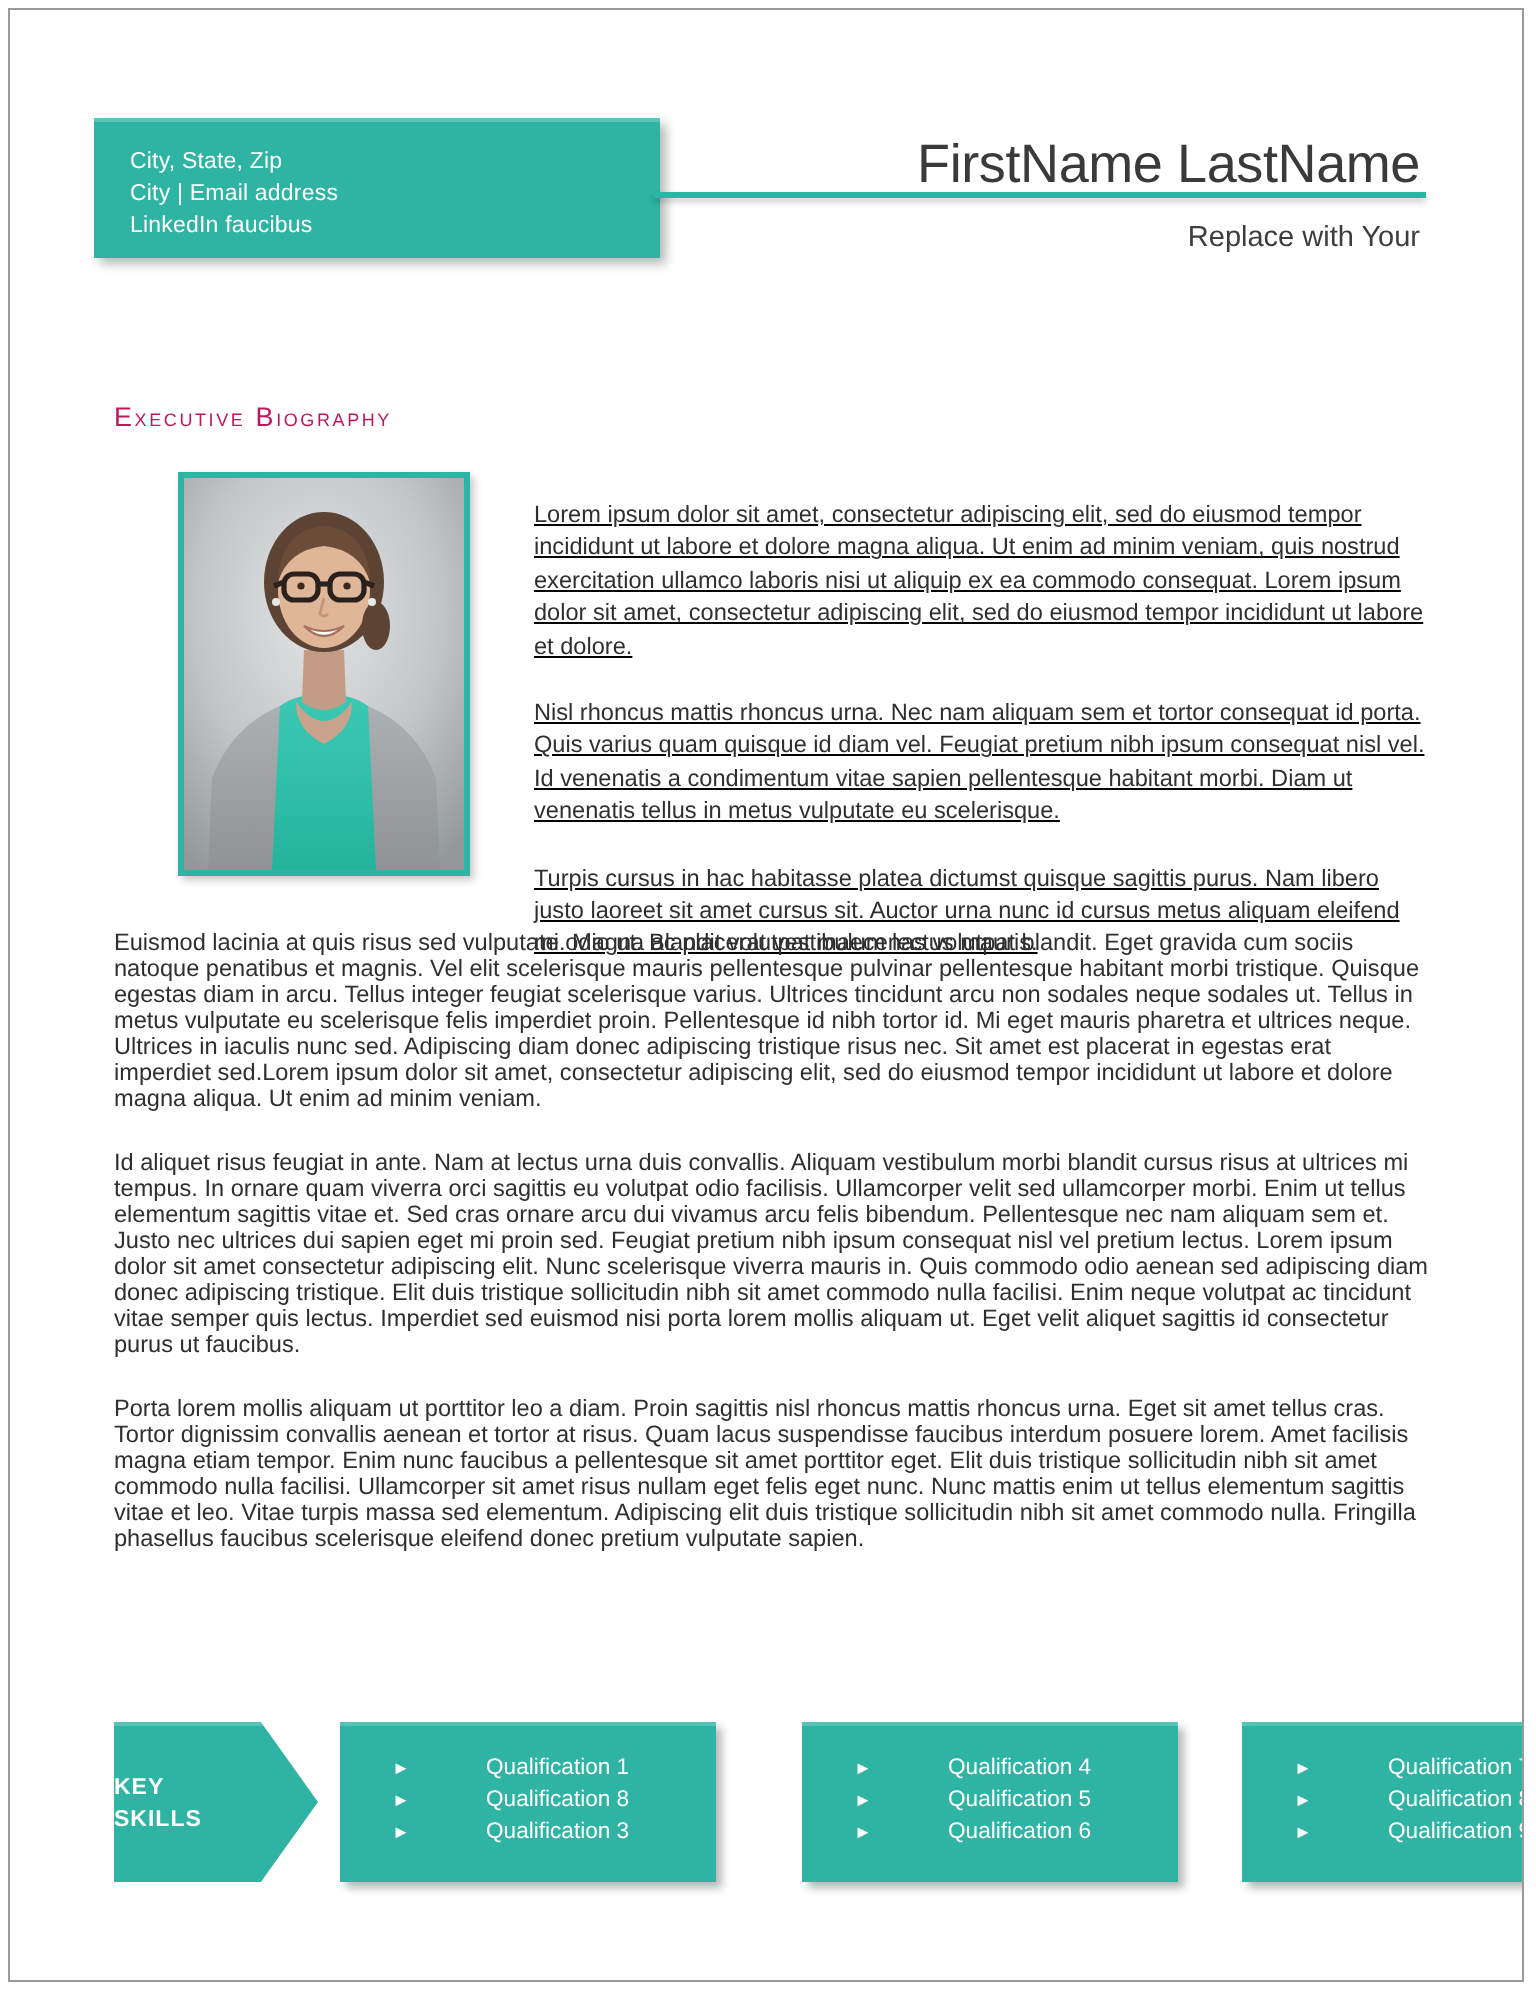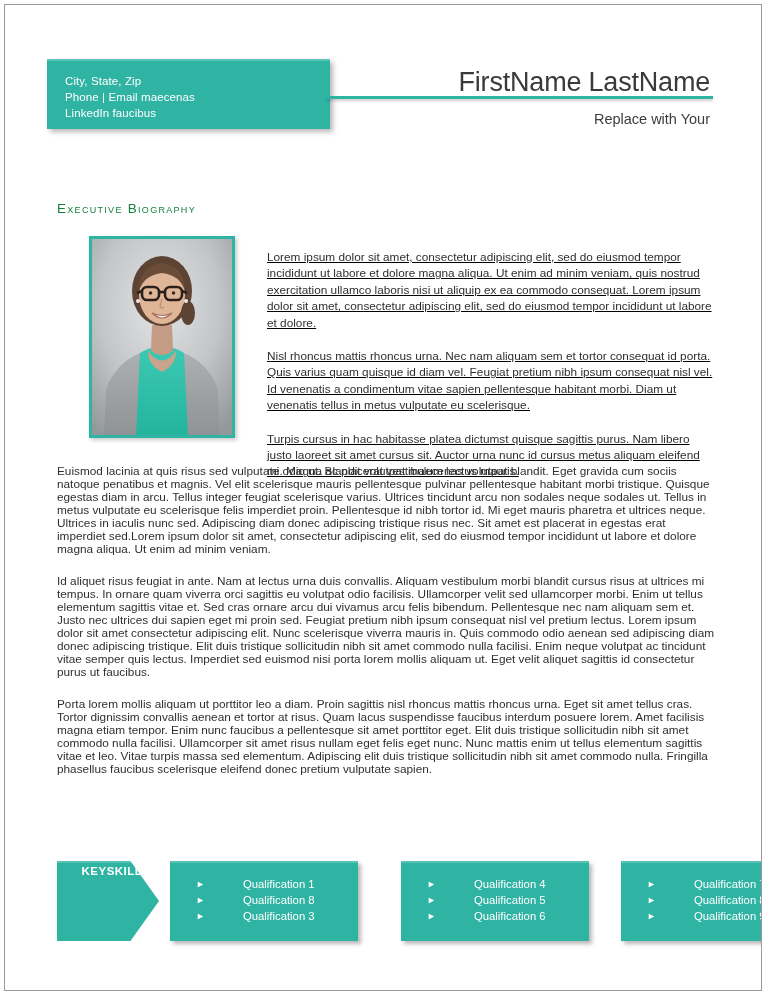--- a/index.html
+++ b/index.html
@@ -88,21 +88,21 @@
     color: #3d3d3d;
     line-height: 21px;
   }
 
   
   .section-heading {
     position: absolute;
     left: 52px;
     top: 196px;
     font-size: 13.5px;
-    color: #15803d;
+    color: #be185d;
     letter-spacing: 1.3px;
     font-variant: small-caps;
     text-transform: capitalize;
   }
 
   
   .photo-frame {
     position: absolute;
     left: 84px;
     top: 231px;
@@ -158,24 +158,23 @@
   .skills-arrow {
     position: absolute;
     left: 0;
     top: 0;
     width: 102px;
     height: 80px;
     background: #2fb3a3;
     color: #ffffff;
     clip-path: polygon(0 0, 72% 0, 100% 50%, 72% 100%, 0 100%);
     display: flex;
-    flex-direction: row;
+    flex-direction: column;
     align-items: flex-start;
     justify-content: center;
-    padding-left: 16px;
     box-sizing: border-box;
     filter: drop-shadow(3px 3px 3px rgba(0,0,0,0.30));
     border-top: 2px solid #55c3b6;
   }
   .skills-arrow-line {
     font-size: 11.5px;
     font-weight: bold;
     letter-spacing: 0.5px;
     line-height: 16px;
     color: #ffffff;
@@ -217,21 +216,21 @@
 </style>
 </head>
 <body>
 
 <div class="page">
 
   <div class="header">
 
     <div class="contact-block">
       <div class="contact-line">City, State, Zip</div>
-      <div class="contact-line">Phone | Email maecenas</div>
+      <div class="contact-line">City | Email address</div>
       <div class="contact-line">LinkedIn faucibus</div>
     </div>
 
     <div class="name-wrap">
       <div class="person-name">FirstName LastName</div>
     </div>
 
     <div class="header-rule"></div>
 
     <div class="headline-wrap">

